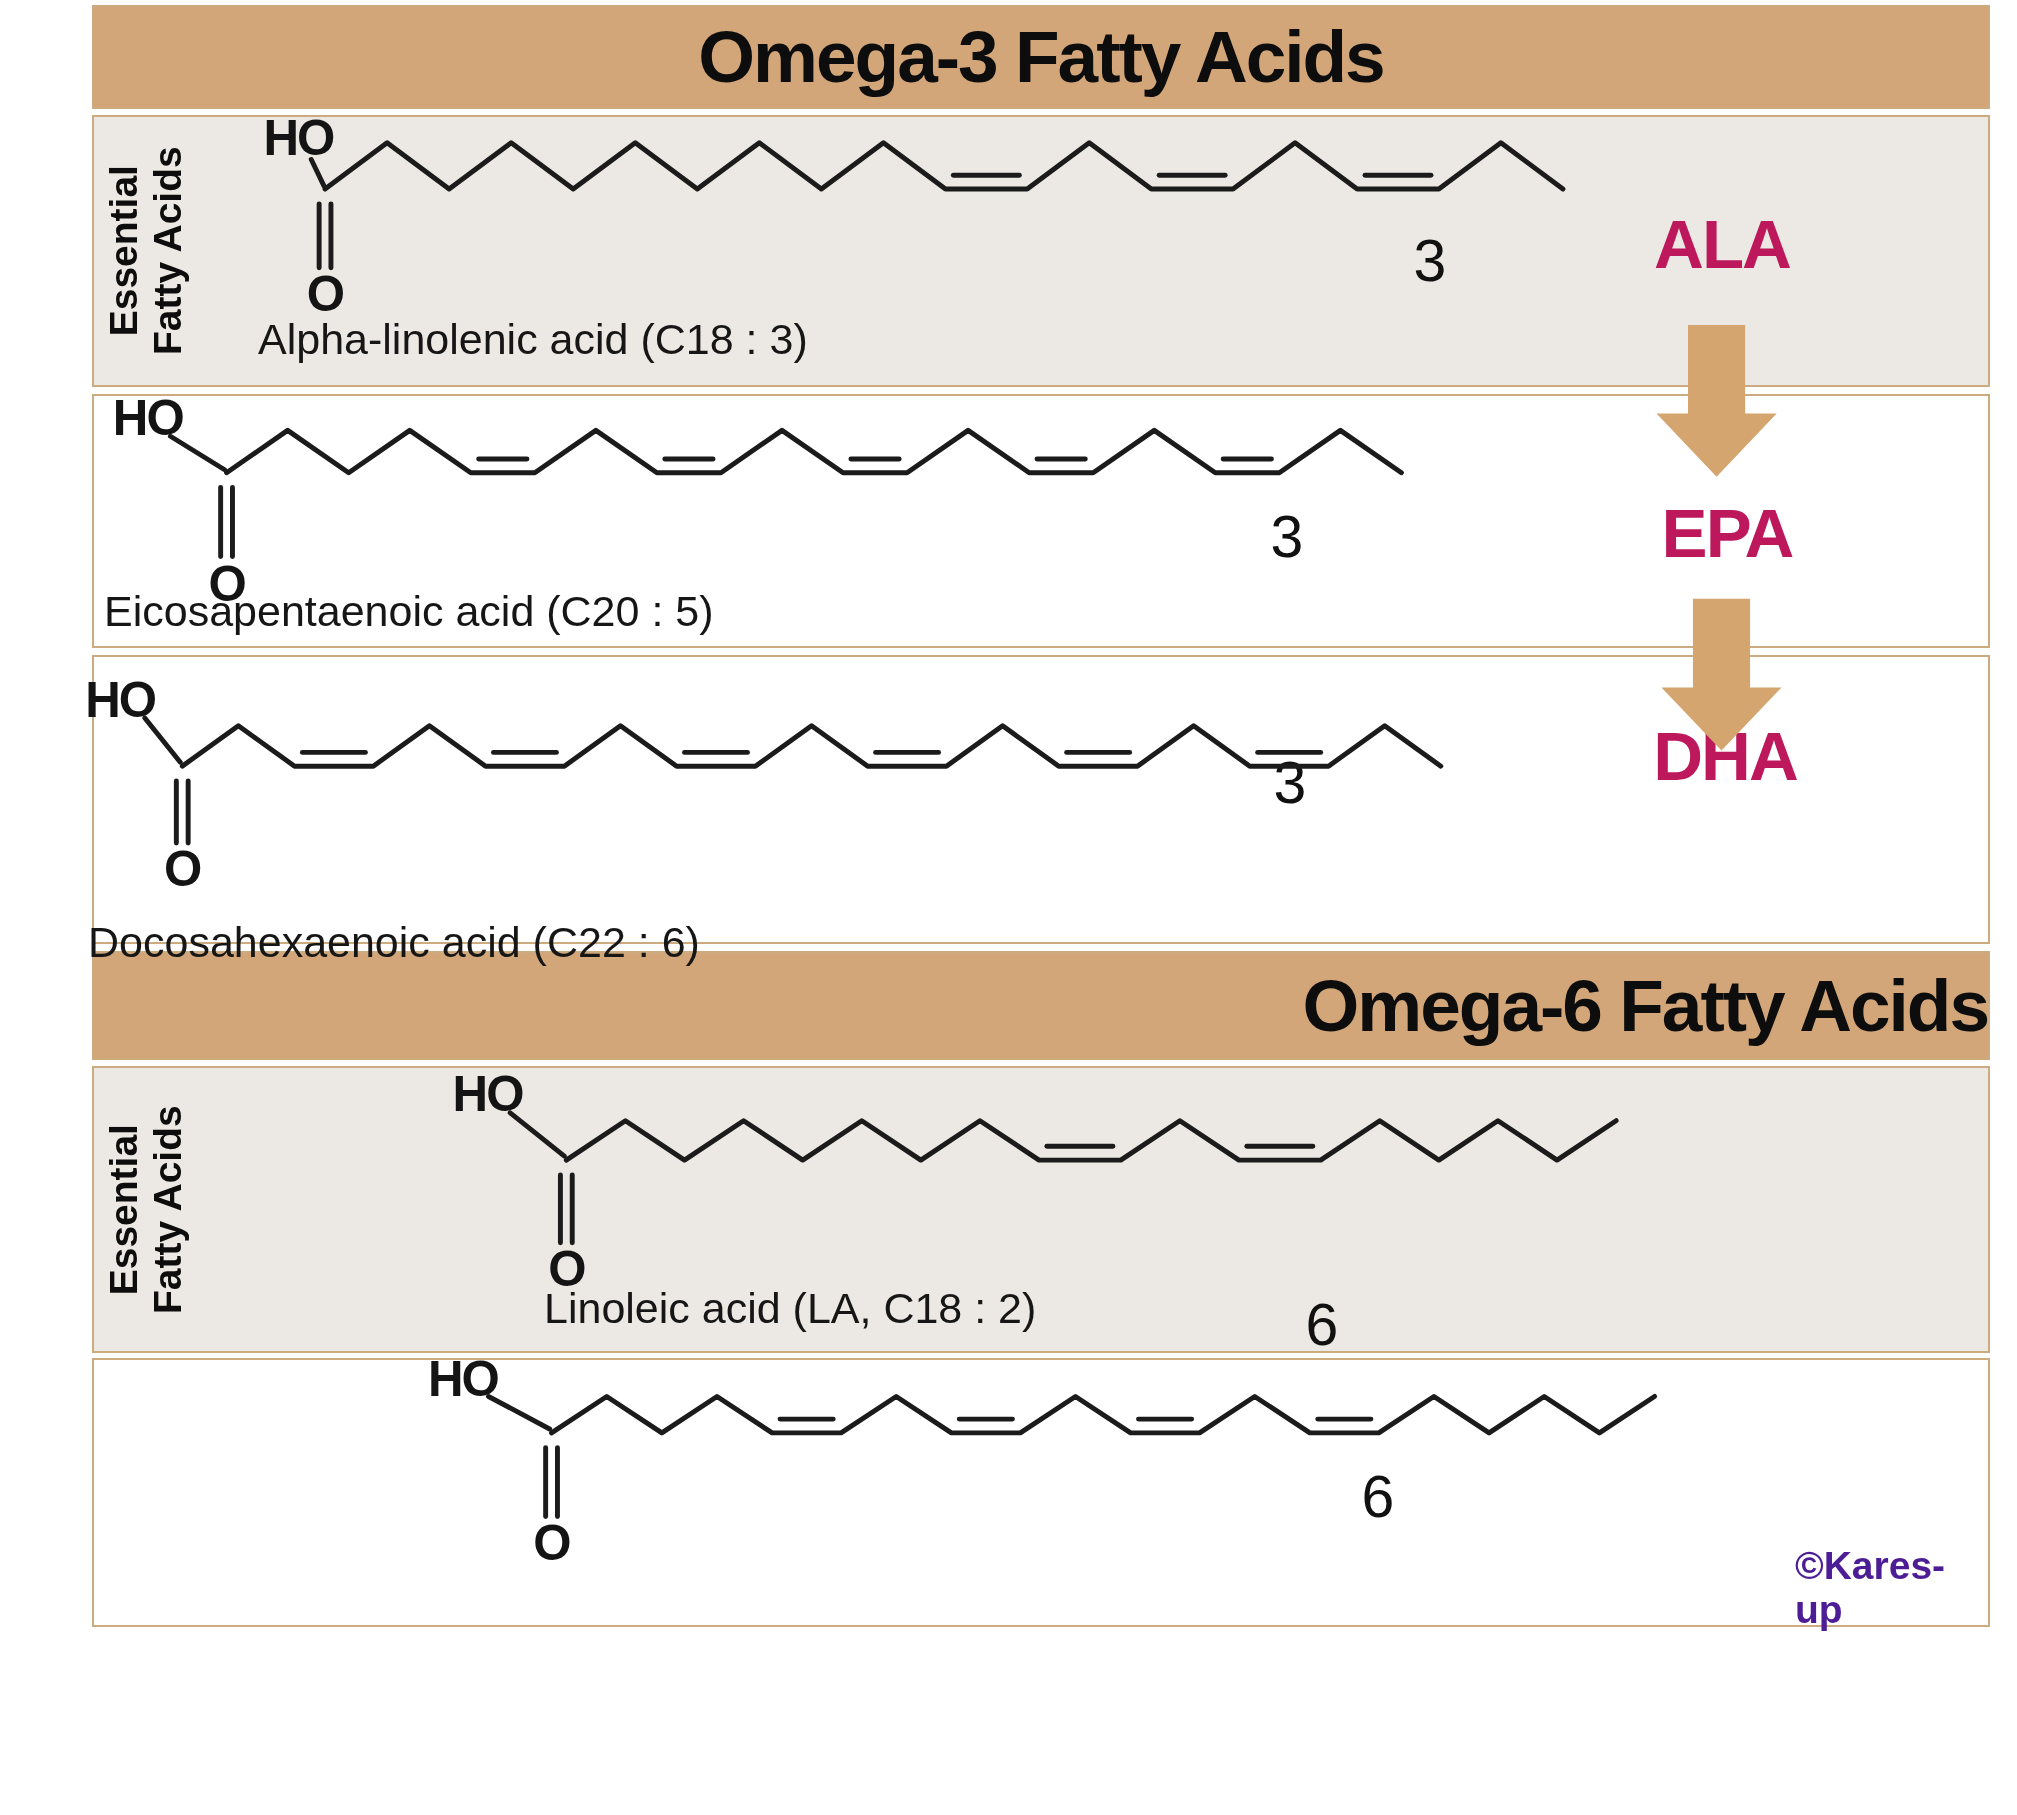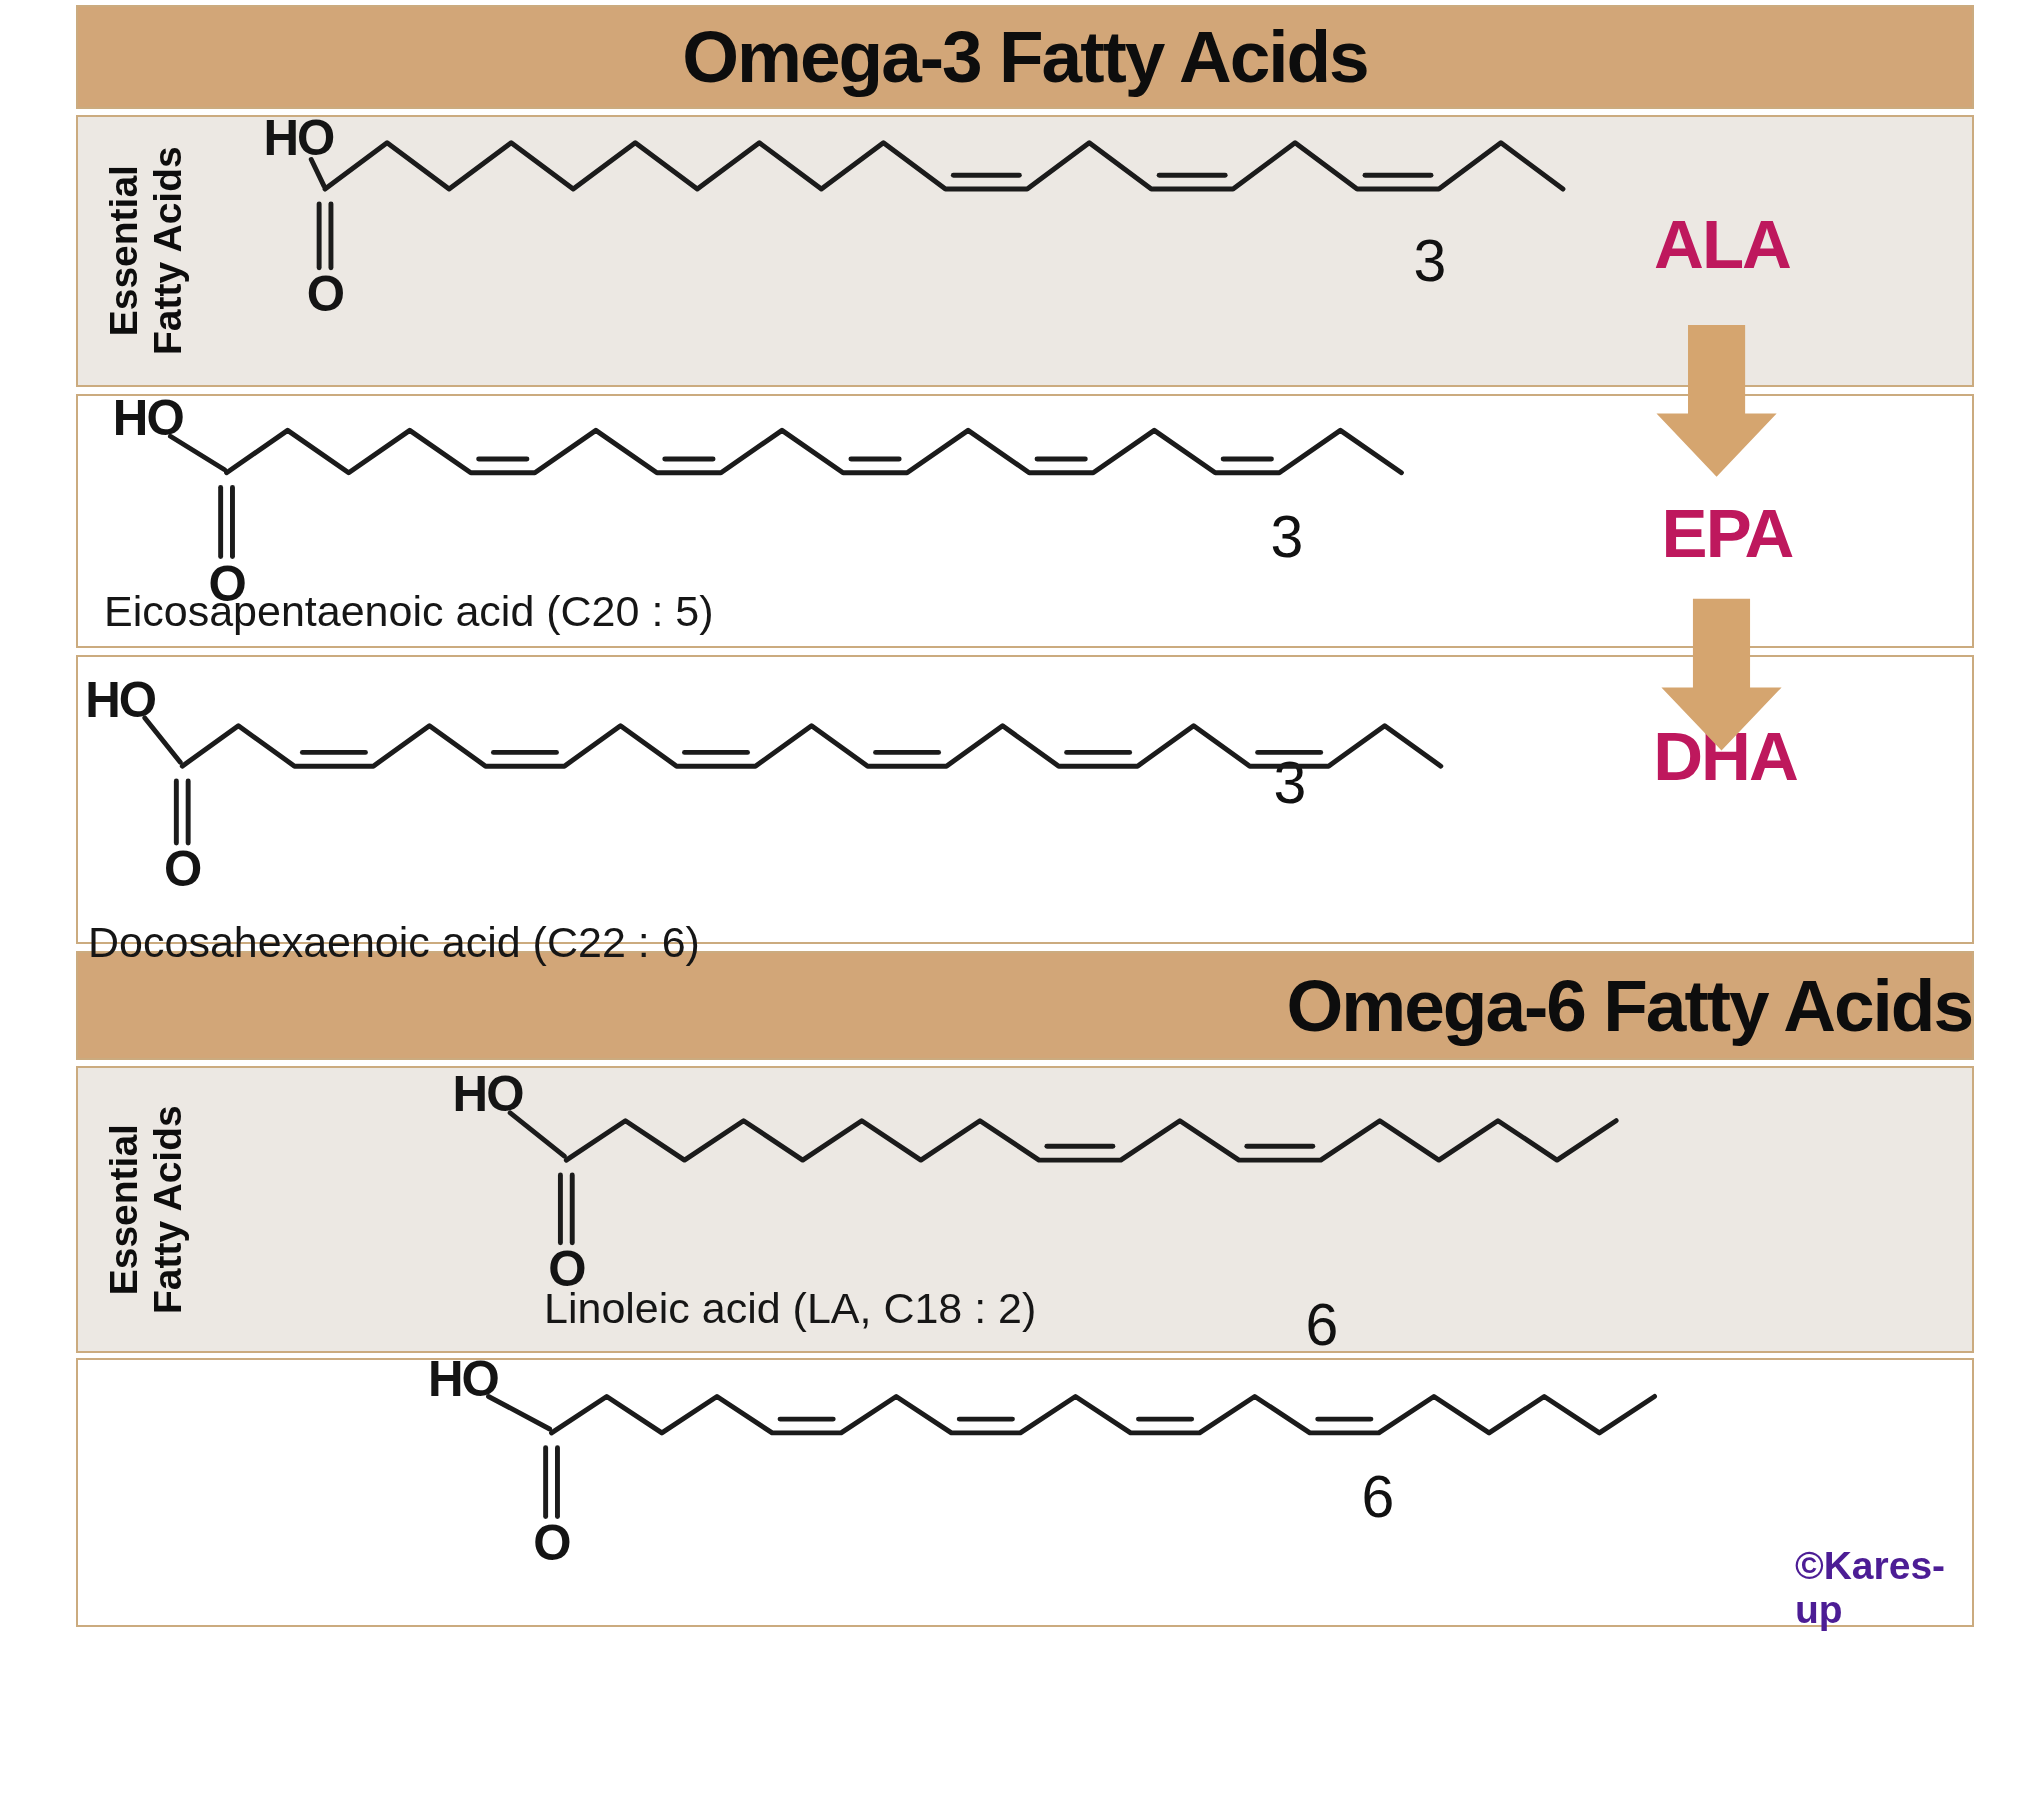--- a/index.html
+++ b/index.html
@@ -1,18 +1,18 @@
 <!DOCTYPE html>
 <html><head>
 <meta charset="utf-8">
 <style>
   html,body{margin:0;padding:0;background:#ffffff;}
   .canvas{position:relative;width:2017px;height:1815px;background:#ffffff;overflow:hidden;
           font-family:"Liberation Sans","DejaVu Sans",sans-serif;color:#141414;}
-  .box{position:absolute;left:76px;width:1898px;border:2px solid #cbab7f;box-sizing:border-box;z-index:1;}
+  .box{position:absolute;left:92px;width:1898px;border:2px solid #cbab7f;box-sizing:border-box;z-index:1;}
   .header-bar{background:#d2a678;display:flex;align-items:center;justify-content:center;}
   .header-title{font-size:73px;font-weight:700;letter-spacing:-2px;color:#0d0d0d;}
   .row-beige{background:#ece8e3;}
   .row-white{background:#ffffff;}
   .side-label{position:absolute;left:84px;width:123px;display:flex;align-items:center;justify-content:center;z-index:4;}
   .side-label .rot{transform:rotate(-90deg);white-space:nowrap;text-align:center;
                    font-weight:700;font-size:39px;line-height:1.12;color:#0d0d0d;}
   .acid-name{position:absolute;font-size:43px;color:#161616;white-space:nowrap;z-index:4;}
   .acid-name.centered{text-align:left;}
   .omega-num{position:absolute;transform:translate(-50%,-50%);font-size:59px;font-weight:400;color:#111;z-index:4;}
@@ -45,20 +45,21 @@
       <div>Fatty Acids</div>
     </div>
   </div>
   <div class="side-label" style="top:1066px;height:287px;">
     <div class="rot">
       <div>Essential</div>
       <div>Fatty Acids</div>
     </div>
   </div>
 
+  <div class="acid-name" style="left:258px;top:315px;">Alpha-linolenic acid (C18 : 3)</div>
   <div class="acid-name" style="left:104px;top:587px;">Eicosapentaenoic acid (C20 : 5)</div>
   <div class="acid-name" style="left:88px;top:881px;margin-top:37px;">Docosahexaenoic acid (C22 : 6)</div>
   <div class="acid-name centered" style="left:544px;width:985px;top:1284px;">Linoleic acid (LA, C18 : 2)</div>
 
   <div class="omega-num" style="left:1430px;top:261px;">3</div>
   <div class="omega-num" style="left:1287px;top:537px;">3</div>
   <div class="omega-num" style="left:1290px;top:783px;">3</div>
   <div class="omega-num" style="left:1322px;top:1325px;">6</div>
   <div class="omega-num" style="left:1378px;top:1497px;">6</div>
 

